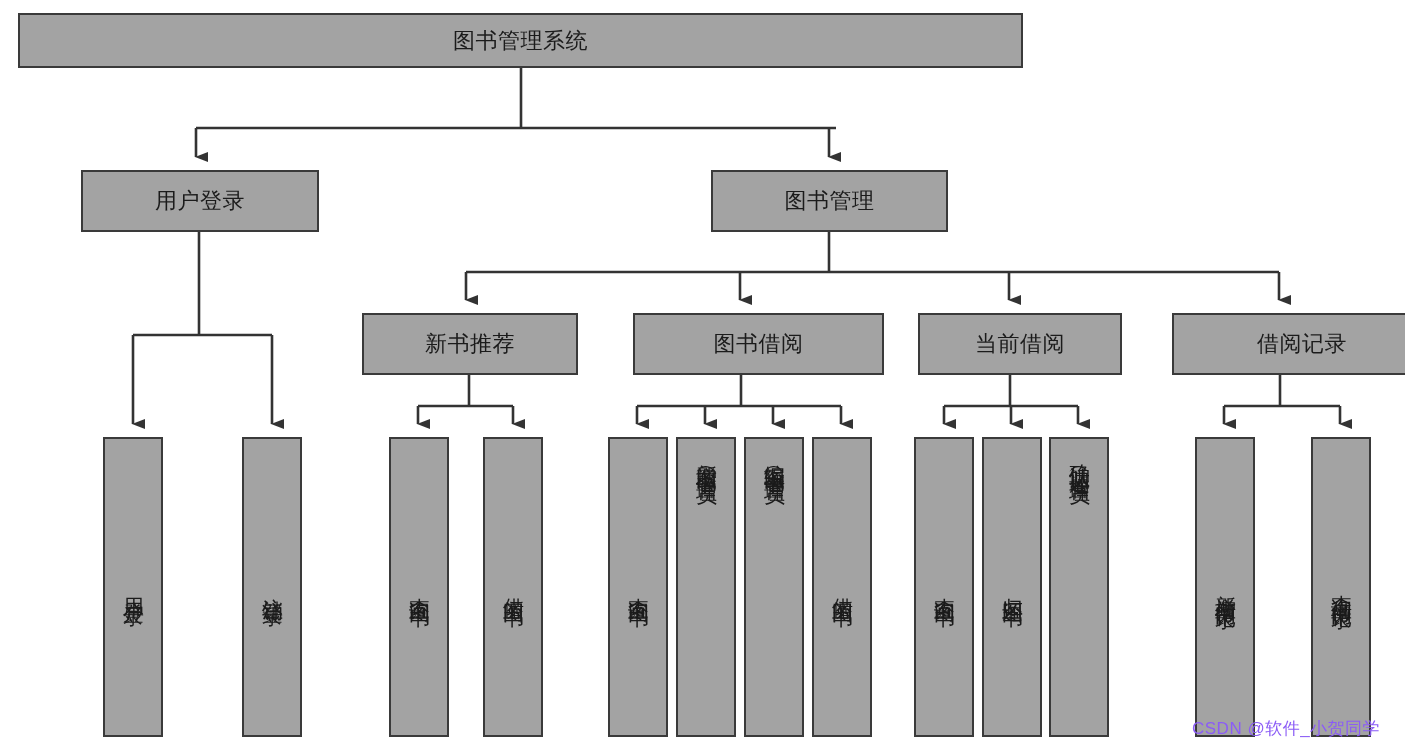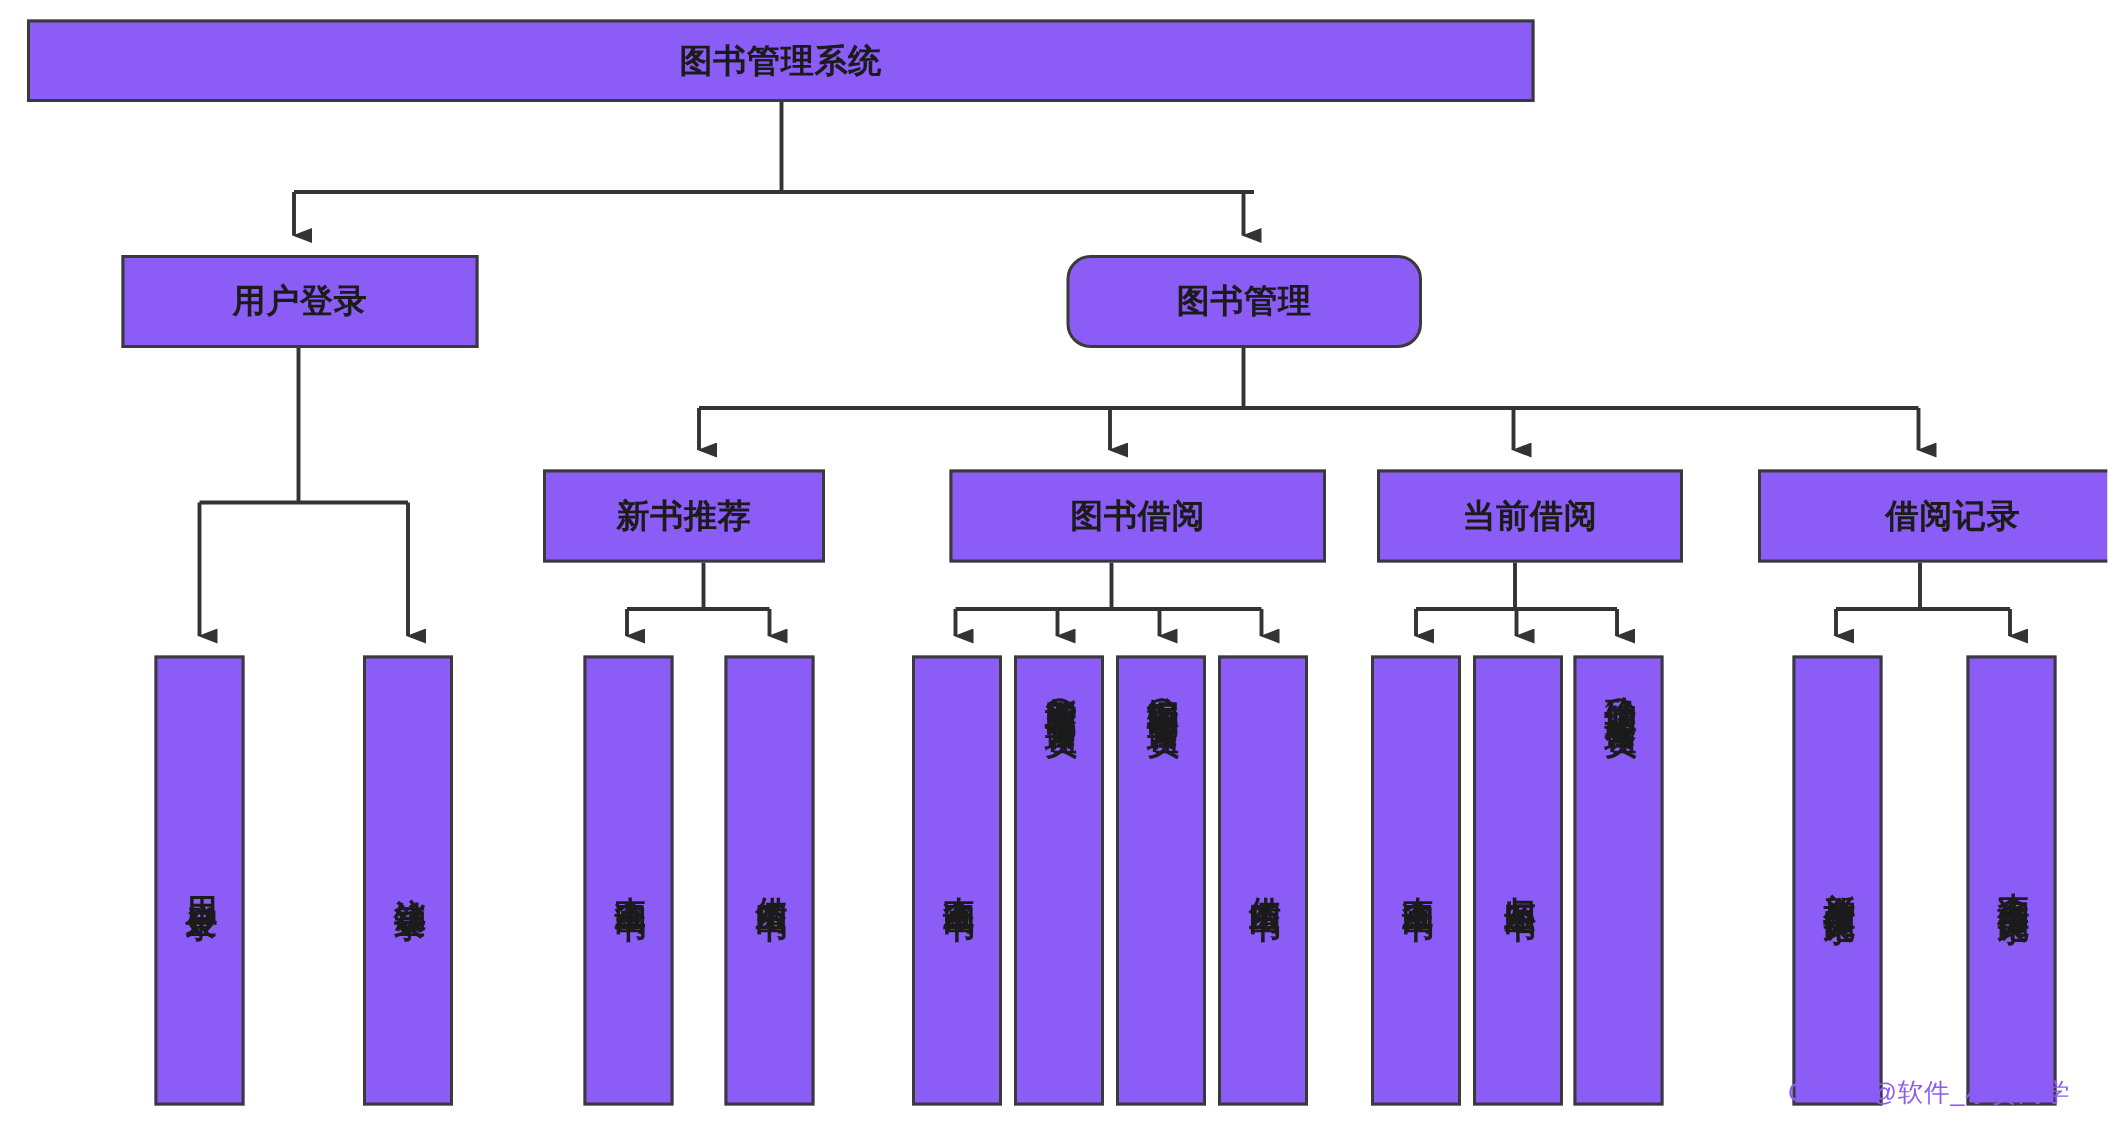--- a/index.html
+++ b/index.html
@@ -21,28 +21,27 @@
     position: absolute;
     left: 0;
     top: 0;
     width: 1405px;
     height: 747px;
   }
   .node {
     position: absolute;
     box-sizing: border-box;
     border: 2px solid #3a3a3a;
-    background: #8b5cf6;
+    background: #a3a3a3;
     color: #1b1b1b;
     display: flex;
     align-items: center;
     justify-content: center;
     text-align: center;
     line-height: 1.18;
-    font-weight: bold;
   }
   .node.horiz {
     font-size: 22px;
     letter-spacing: 0.5px;
   }
   .node.vert {
     writing-mode: vertical-rl;
     text-orientation: upright;
     font-size: 21px;
     letter-spacing: 3px;
@@ -114,23 +113,23 @@
       <path d="M1280,375 L1280,406"></path>
       <path d="M1224,406 L1340,406"></path>
       <path d="M1224,406 L1224,424" marker-end="url(#arrow)"></path>
       <path d="M1340,406 L1340,424" marker-end="url(#arrow)"></path>
     </g>
   </svg>
 
   <div class="node horiz" style="left:18px; top:13px; width:1005px; height:55px;">图书管理系统</div>
 
   <div class="node horiz" style="left:81px; top:170px; width:238px; height:62px;">用户登录</div>
-  <div class="node horiz" style="left:711px; top:170px; width:237px; height:62px;border-radius:16px;">图书管理</div>
+  <div class="node horiz" style="left:711px; top:170px; width:237px; height:62px;">图书管理</div>
 
-  <div class="node horiz" style="left:362px; top:313px; width:188px; height:62px;">新书推荐</div>
+  <div class="node horiz" style="left:362px; top:313px; width:216px; height:62px;">新书推荐</div>
   <div class="node horiz" style="left:633px; top:313px; width:251px; height:62px;">图书借阅</div>
   <div class="node horiz" style="left:918px; top:313px; width:204px; height:62px;">当前借阅</div>
   <div class="node horiz" style="left:1172px; top:313px; width:260px; height:62px;">借阅记录</div>
 
   <div class="node vert centered" style="left:103px; top:437px; width:60px; height:300px;">用户登录</div>
   <div class="node vert centered" style="left:242px; top:437px; width:60px; height:300px;">注销登录</div>
 
   <div class="node vert centered" style="left:389px; top:437px; width:60px; height:300px;">查询图书</div>
   <div class="node vert centered" style="left:483px; top:437px; width:60px; height:300px;">借阅图书</div>
 

